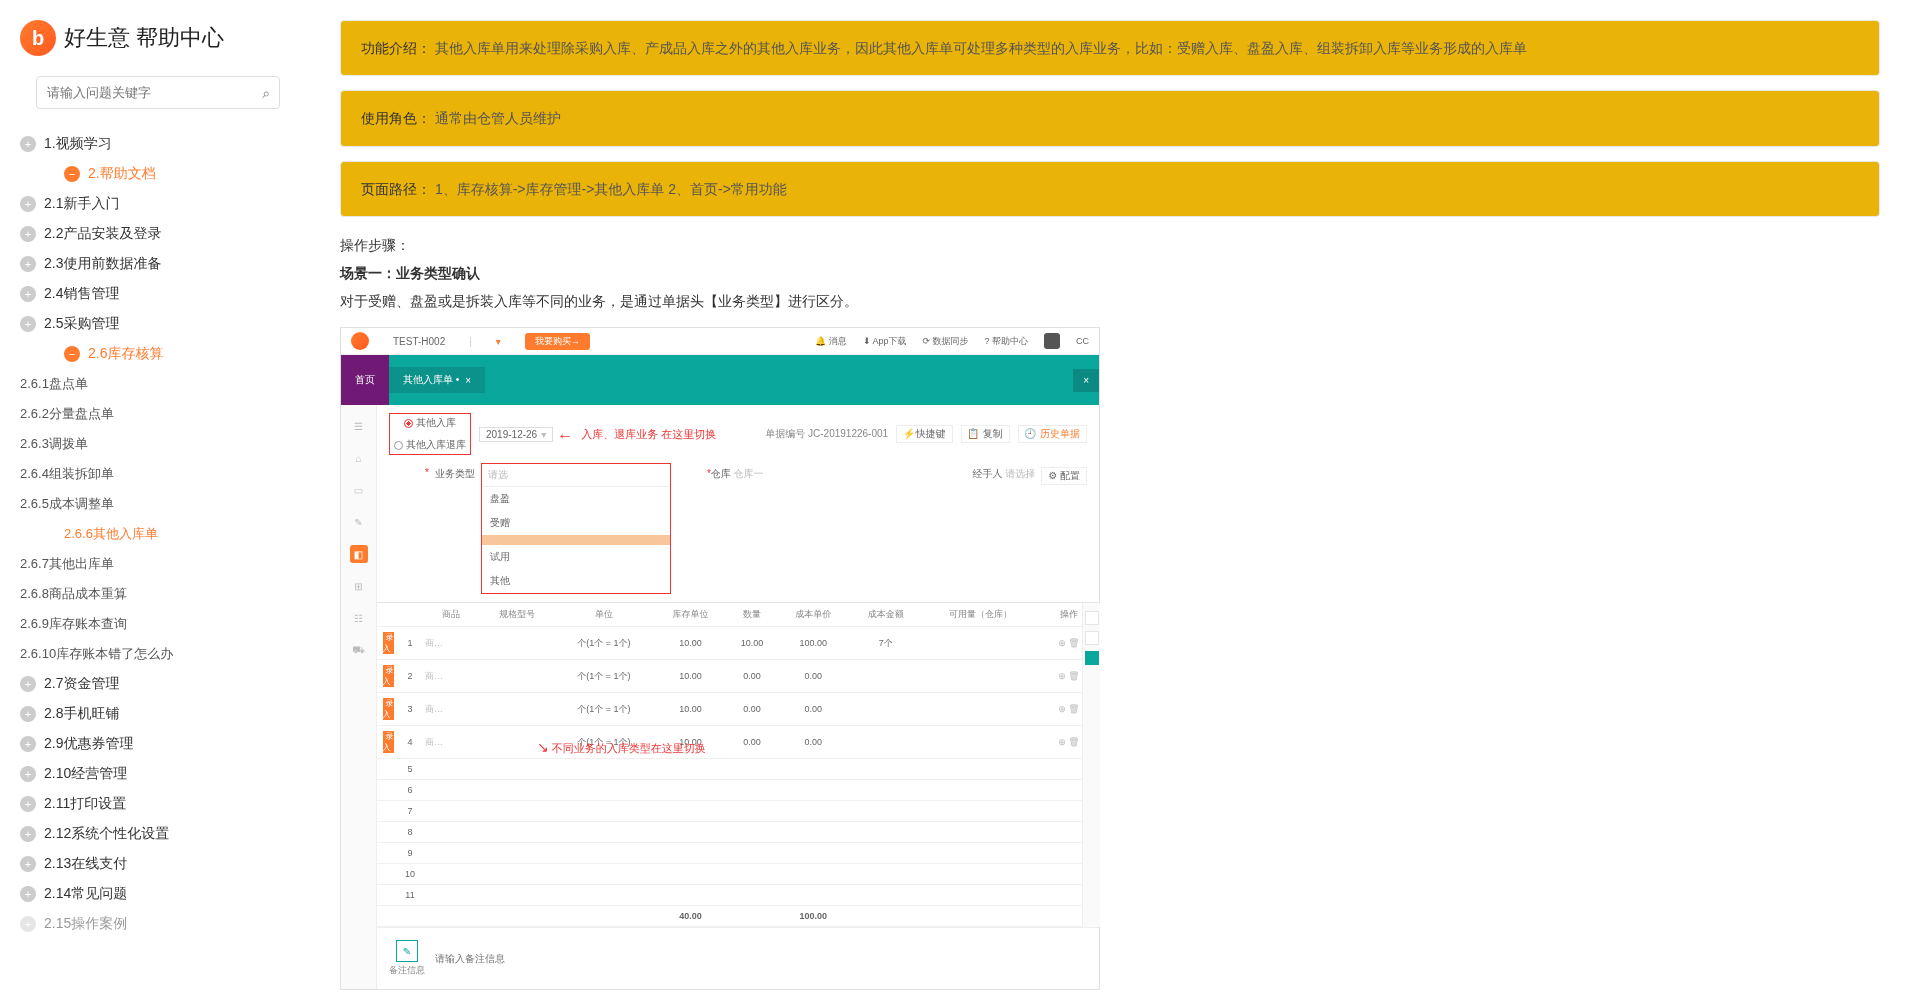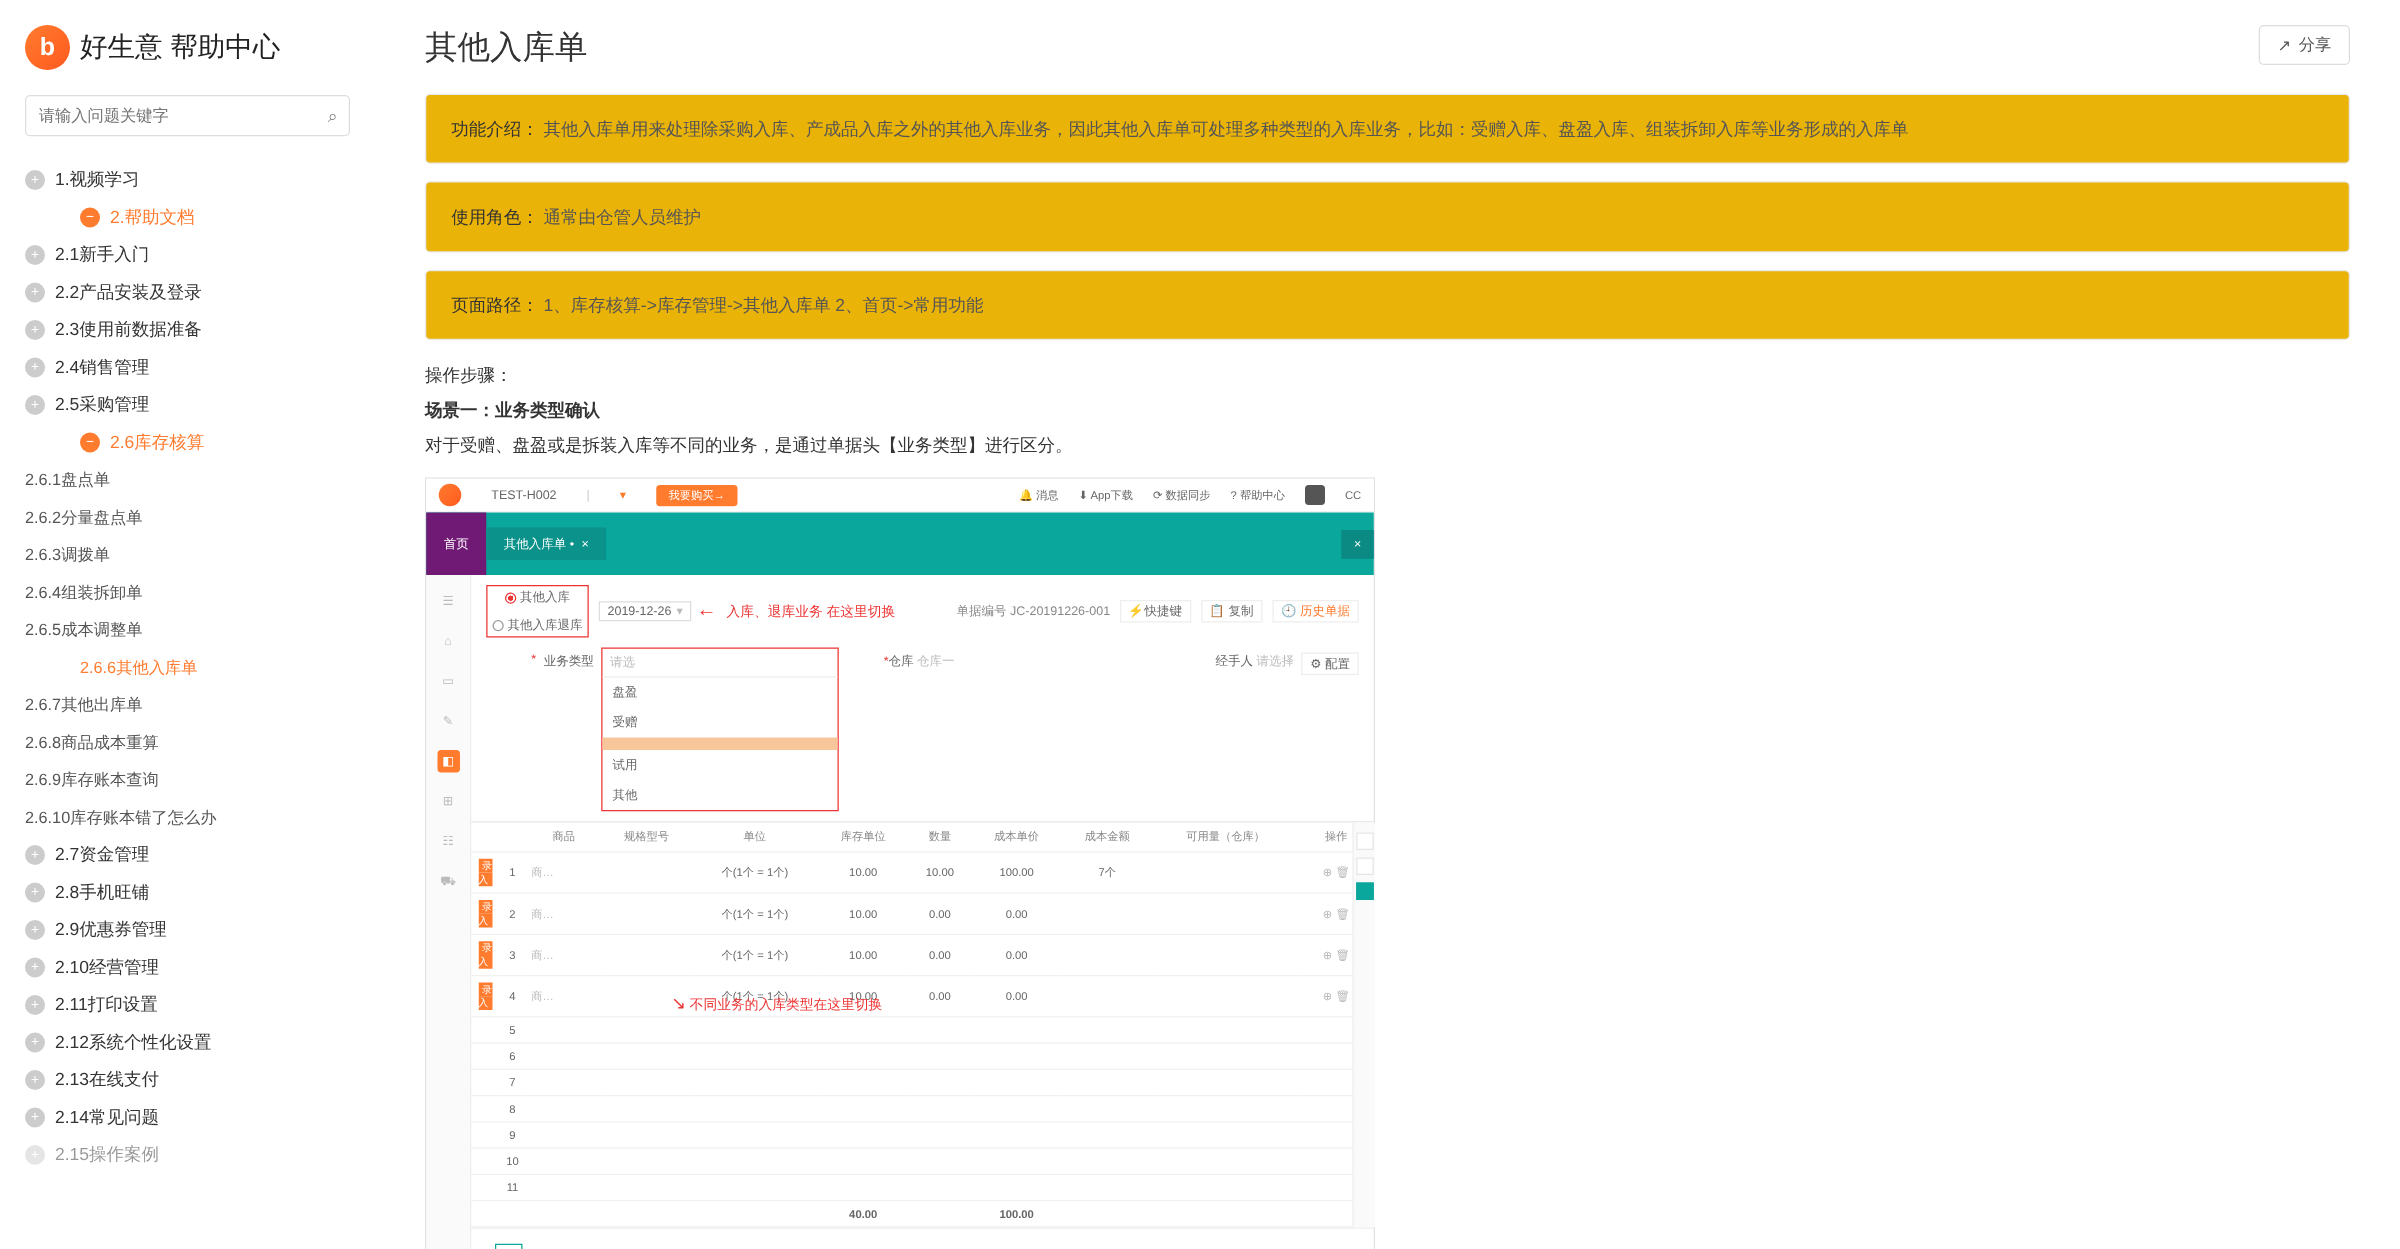--- a/index.html
+++ b/index.html
@@ -2,21 +2,21 @@
 <html><head>
 <meta charset="utf-8">
 <style>
 * { margin: 0; padding: 0; box-sizing: border-box; }
 body { font-family: "Microsoft YaHei", Arial, sans-serif; font-size: 14px; color: #333; background: #fff; }
 .container { display: flex; width: 1920px; margin: 0 auto; }
 .sidebar { width: 300px; padding: 20px 20px 20px 20px; flex-shrink: 0; }
 .logo-row { display: flex; align-items: center; margin-bottom: 20px; }
 .logo-circle { width: 36px; height: 36px; border-radius: 50%; background: linear-gradient(135deg,#ff7b2e,#ff5a1f); display:flex; align-items:center; justify-content:center; color:#fff; font-weight:bold; font-size:20px; margin-right:8px;}
 .logo-text { font-size: 22px; font-weight: 500; color:#222; }
-.search-box { position: relative; margin-bottom: 20px; }
+.search-box { position: relative; margin-bottom: 20px; margin-left: 16px; }
 .search-box input { width: 100%; padding: 8px 36px 8px 10px; border: 1px solid #ddd; border-radius: 4px; font-size:13px; }
 .search-box .sicon { position: absolute; right: 10px; top: 50%; transform: translateY(-50%); color:#888; font-size:14px;}
 .nav { list-style: none; }
 .nav li { padding: 6px 0; }
 .nav-l1, .nav-l2, .nav-l3 { display:flex; align-items:center; cursor:pointer; }
 .nav-l1 { padding-left: 0; }
 .nav-l2 { padding-left: 20px; }
 .nav-l3 { padding-left: 56px; font-size:13px; color:#555; }
 .nav .ic { width:16px; height:16px; border-radius:50%; background:#ccc; display:inline-flex; align-items:center; justify-content:center; color:#fff; font-size:11px; line-height:1; margin-right:8px; flex-shrink:0;}
 .nav .ic.plus::after{content:"+";}
@@ -180,27 +180,20 @@
           <span>2.14常见问题</span>
         </li>
       <li class="nav-l2" style="opacity:.5">
           <span class="ic plus"></span>
           <span>2.15操作案例</span>
         </li>
     </ul>
   </aside>
 
   <main class="main">
-    <div class="title-row">
-      <h1 class="page-title">其他入库单</h1>
-      <button class="share-btn">
-        <span>↗</span>
-        <span>分享</span>
-      </button>
-    </div>
 
     <div class="info-box">
       <span class="lbl">功能介绍：</span>
       <span>其他入库单用来处理除采购入库、产成品入库之外的其他入库业务，因此其他入库单可处理多种类型的入库业务，比如：受赠入库、盘盈入库、组装拆卸入库等业务形成的入库单</span>
     </div>
     <div class="info-box">
       <span class="lbl">使用角色：</span>
       <span>通常由仓管人员维护</span>
     </div>
     <div class="info-box">

